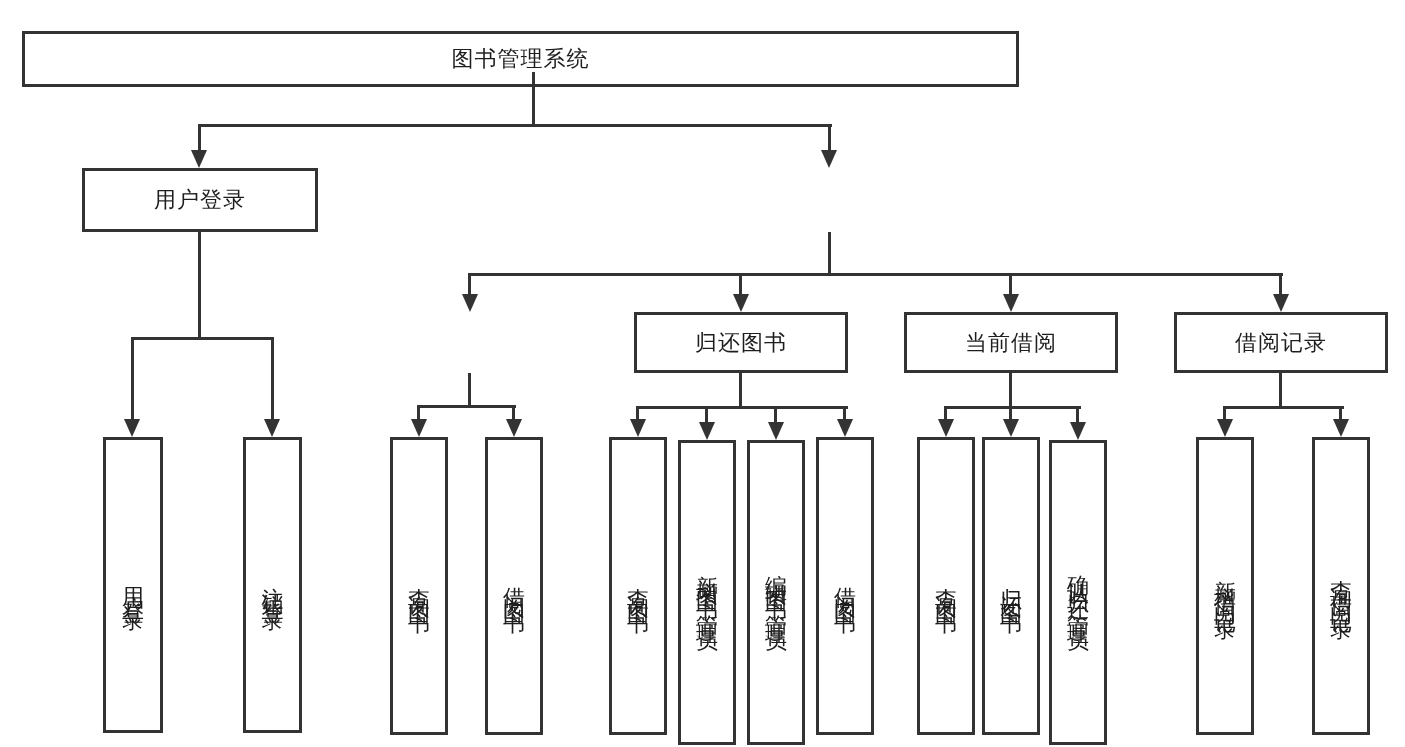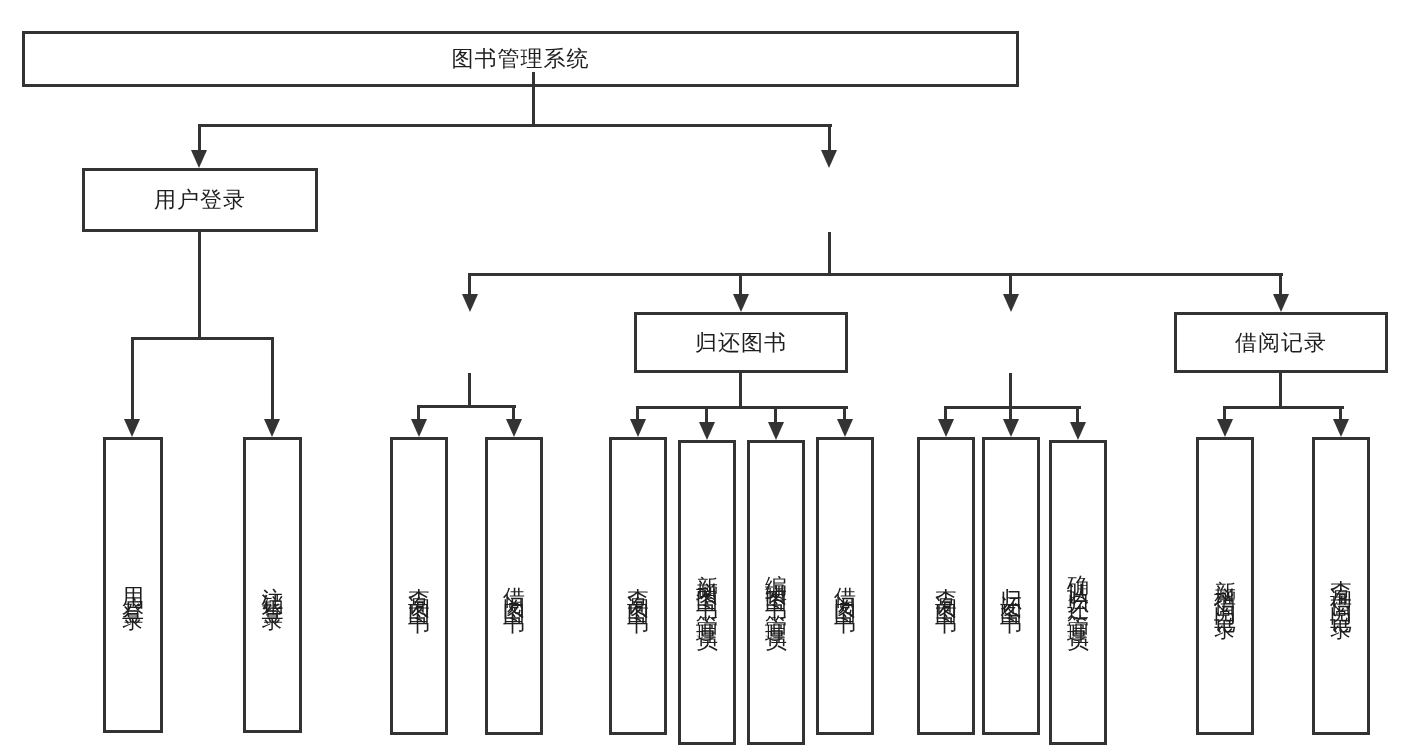--- a/index.html
+++ b/index.html
@@ -100,20 +100,23 @@
   <div class="line" style="left:739px;top:273px;width:3px;height:24px"></div>
   <div class="arrow" style="left:733px;top:294px"></div>
   <div class="line" style="left:1009px;top:273px;width:3px;height:24px"></div>
   <div class="arrow" style="left:1003px;top:294px"></div>
   <div class="line" style="left:1279px;top:273px;width:3px;height:24px"></div>
   <div class="arrow" style="left:1273px;top:294px"></div>
 
   <div class="box" style="left:634px;top:312px;width:214px;height:61px">
     <span class="hlabel">归还图书</span>
   </div>
+  <div class="box" style="left:904px;top:312px;width:214px;height:61px">
+    <span class="hlabel">当前借阅</span>
+  </div>
   <div class="box" style="left:1174px;top:312px;width:214px;height:61px">
     <span class="hlabel">借阅记录</span>
   </div>
 
   <div class="line" style="left:468px;top:373px;width:3px;height:32px"></div>
   <div class="line" style="left:417px;top:405px;width:99px;height:3px"></div>
   <div class="line" style="left:417px;top:405px;width:3px;height:16px"></div>
   <div class="arrow" style="left:411px;top:419px"></div>
   <div class="line" style="left:512px;top:405px;width:3px;height:16px"></div>
   <div class="arrow" style="left:506px;top:419px"></div>

